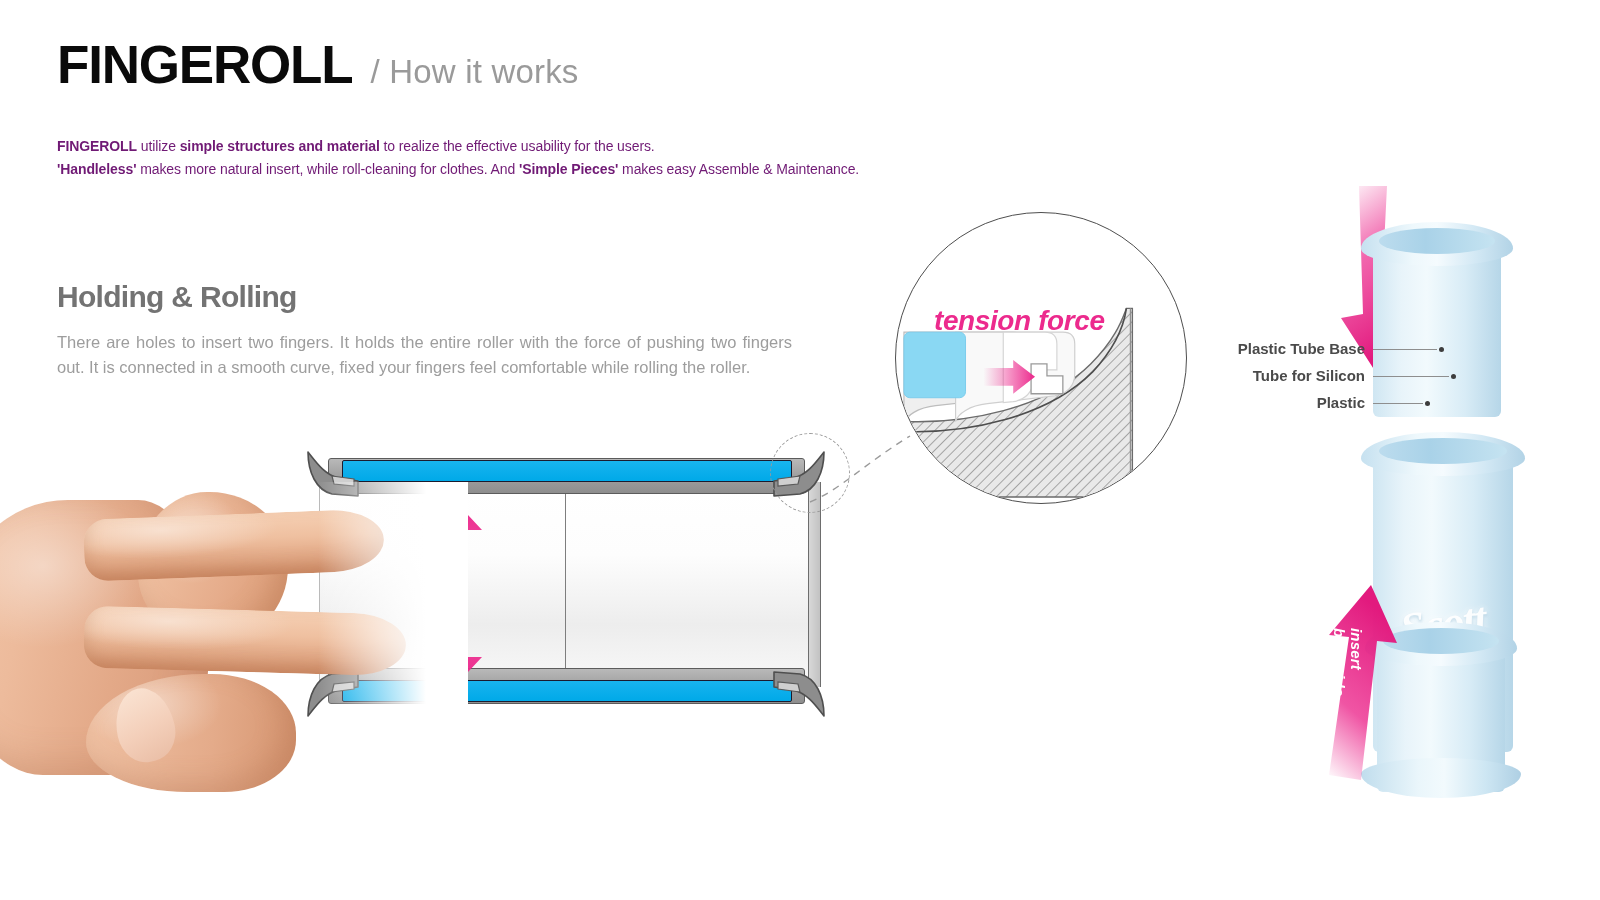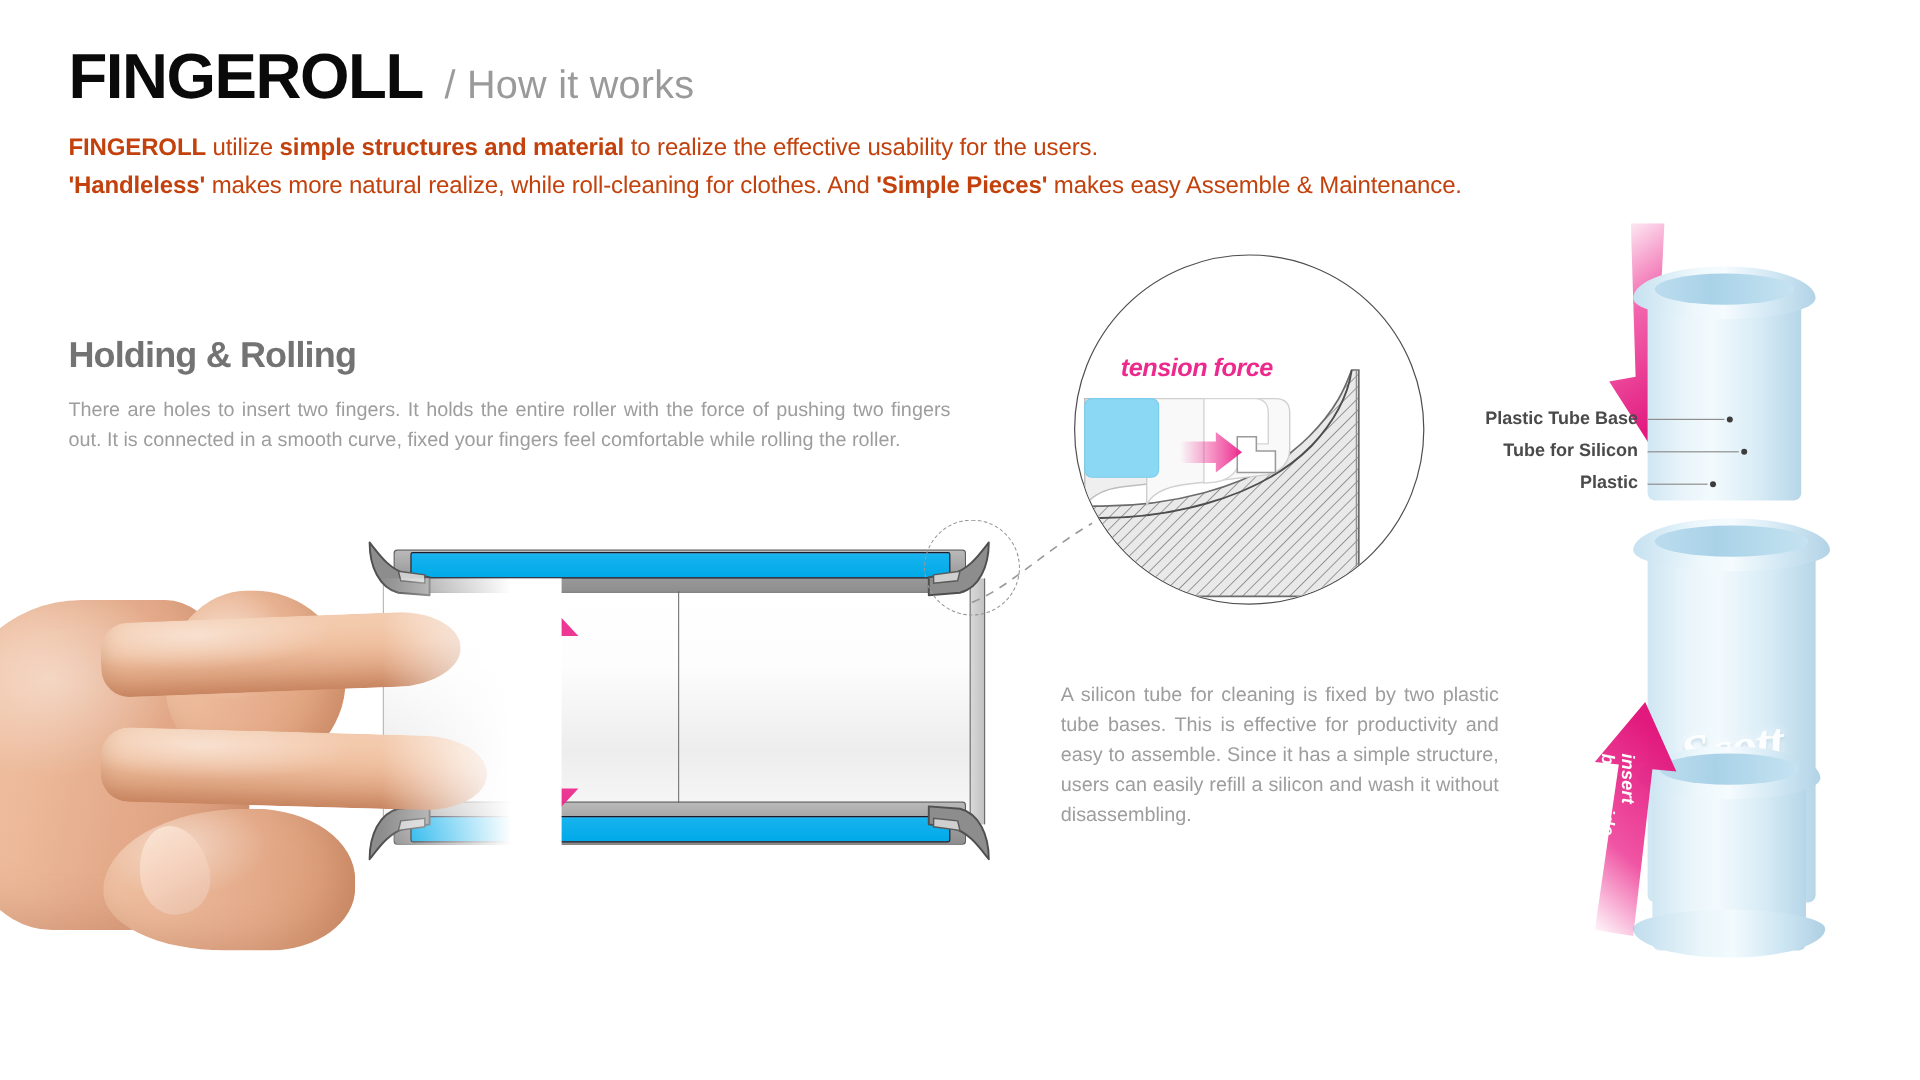--- a/index.html
+++ b/index.html
@@ -14,21 +14,21 @@
   
   .header{position:absolute;left:57px;top:38px;width:1450px;}
   .title-row{display:flex;align-items:baseline;gap:18px;}
   .title-main{
     font-size:53px;font-weight:700;letter-spacing:-1.2px;line-height:1;
     color:#0a0a0a;
   }
   .title-sub{
     font-size:33px;font-weight:300;color:#9a9a9a;letter-spacing:.2px;line-height:1;
   }
-  .lede{margin-top:16px;font-size:20px;line-height:1.62;color:#c2410c;letter-spacing:-.1px;}
+  .lede{margin-top:44px;font-size:14px;line-height:1.62;color:#701a75;letter-spacing:-.1px;}
   .lede b{font-weight:700;}
 
   
   .sec-h{font-size:30px;font-weight:700;letter-spacing:-.7px;color:#737373;}
   .sec-p{font-size:16.5px;line-height:1.52;color:#9d9d9d;font-weight:300;}
 
   .left-block{position:absolute;left:57px;top:280px;width:740px;}
   .left-block .sec-p{margin-top:16px;width:735px;text-align:justify;}
 
   .mid-block{position:absolute;left:884px;top:553px;width:365px;}
@@ -121,22 +121,22 @@
   }
 
   
   .mag{position:absolute;left:895px;top:212px;width:292px;height:292px;}
   .mag-ring{
     position:absolute;inset:0;border-radius:50%;
     border:1.4px solid #4e4e4e;box-sizing:border-box;overflow:hidden;background:#fff;
   }
   .mag-inner{position:absolute;inset:0;}
   .tension-label{
-    position:absolute;left:38px;top:82px;
-    font-size:21px;font-weight:700;font-style:italic;letter-spacing:-.4px;
+    position:absolute;left:38px;top:92px;
+    font-size:28px;font-weight:700;font-style:italic;letter-spacing:-.4px;
     color:#ec2a8d;white-space:nowrap;
   }
   .dash-circle{
     position:absolute;left:770px;top:433px;width:80px;height:80px;
     border:1.4px dashed #9a9a9a;border-radius:50%;box-sizing:border-box;
   }
   .dash-link{position:absolute;left:806px;top:430px;width:110px;height:85px;}
 
   
   .tubes{position:absolute;left:1225px;top:190px;width:360px;height:590px;}
@@ -196,32 +196,31 @@
   <div class="header">
     <div class="title-row">
       <div class="title-main">FINGEROLL</div>
       <div class="title-sub">/ How it works</div>
     </div>
     <div class="lede">
       <div>
         <b>FINGEROLL</b><span> utilize </span><b>simple structures and material</b><span> to realize the effective usability for the users.</span>
       </div>
       <div>
-        <b>'Handleless'</b><span> makes more natural realize, while roll-cleaning for clothes. And </span><b>'Simple Pieces'</b><span> makes easy Assemble &amp; Maintenance.</span>
+        <b>'Handleless'</b><span> makes more natural insert, while roll-cleaning for clothes. And </span><b>'Simple Pieces'</b><span> makes easy Assemble &amp; Maintenance.</span>
       </div>
     </div>
   </div>
 
   <div class="left-block">
     <div class="sec-h">Holding &amp; Rolling</div>
     <div class="sec-p">There are holes to insert two fingers. It holds the entire roller with the force of pushing two fingers out. It is connected in a smooth curve, fixed your fingers feel comfortable while rolling the roller.</div>
   </div>
 
   <div class="mid-block">
-    <div class="sec-p">A silicon tube for cleaning is fixed by two plastic tube bases. This is effective for productivity and easy to assemble. Since it has a simple structure, users can easily refill a silicon and wash it without disassembling.</div>
   </div>
 
   <div class="roller-wrap">
     <div class="roller-body"></div>
     <div class="roller-leftline"></div>
     <div class="roller-midline"></div>
     <div class="roller-rightface"></div>
 
     <div class="bar bar-top">
       <div class="grey-shell"></div>

